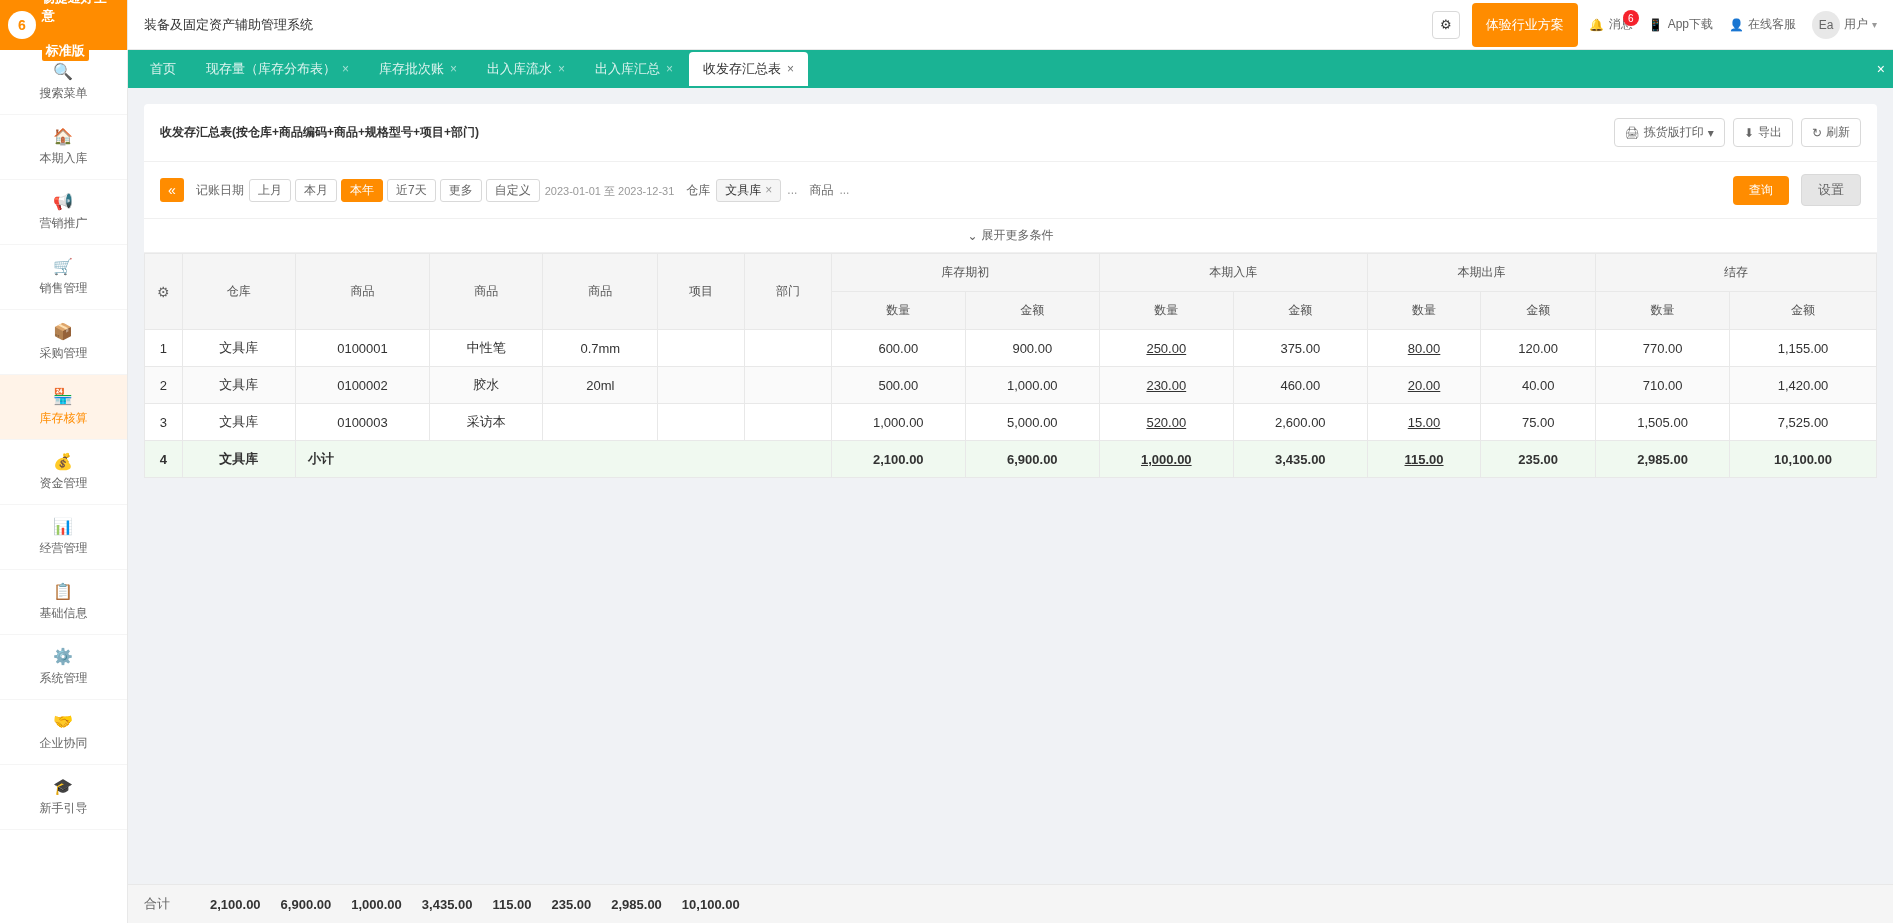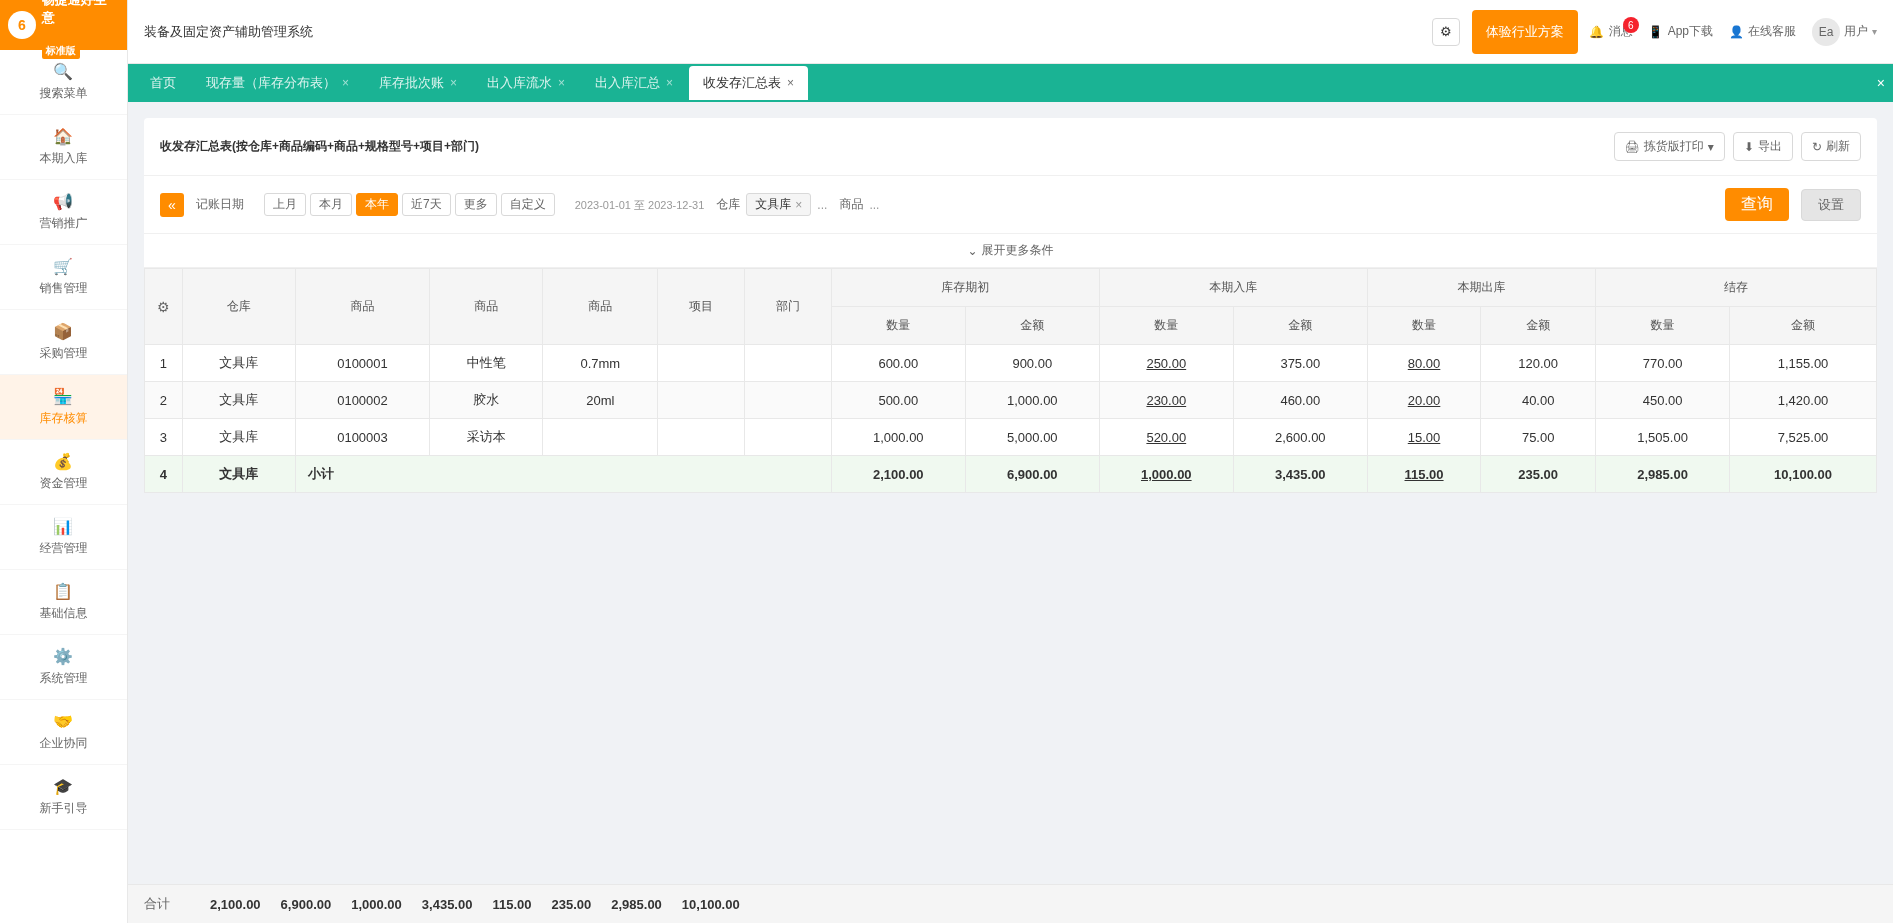--- a/index.html
+++ b/index.html
@@ -2,31 +2,31 @@
 <html><head>
   <meta charset="utf-8">
   <style>
     * { box-sizing: border-box; margin: 0; padding: 0; }
     body { font-family: 'Microsoft YaHei', Arial, sans-serif; font-size: 13px; background: #f0f2f5; color: #333; display: flex; height: 923px; overflow: hidden; }
 
     
     .sidebar { width: 128px; background: #fff; display: flex; flex-direction: column; border-right: 1px solid #e8e8e8; flex-shrink: 0; }
     .sidebar-logo { background: #ff8c00; padding: 10px 8px; display: flex; align-items: center; gap: 6px; color: white; font-weight: bold; font-size: 13px; height: 50px; }
     .sidebar-logo-icon { width: 28px; height: 28px; background: white; border-radius: 50%; display: flex; align-items: center; justify-content: center; color: #ff8c00; font-size: 14px; font-weight: bold; }
-    .sidebar-tag { background: #ff8c00; color: white; font-size: 10px; padding: 1px 4px; border-radius: 2px; margin-top: 16px; display: inline-block; }
+    .sidebar-tag { background: #ff8c00; color: white; font-size: 13px; padding: 1px 4px; border-radius: 2px; margin-top: 16px; display: inline-block; }
     .sidebar-menu { flex: 1; overflow-y: auto; }
     .sidebar-item { display: flex; flex-direction: column; align-items: center; padding: 12px 8px; cursor: pointer; color: #666; font-size: 12px; border-bottom: 1px solid #f5f5f5; gap: 4px; }
     .sidebar-item.active { background: #fff3e8; color: #ff8c00; }
     .sidebar-item-icon { font-size: 16px; }
 
     
     .main { flex: 1; display: flex; flex-direction: column; overflow: hidden; }
 
     
-    .top-header { background: #fff; height: 64px; display: flex; align-items: center; padding: 0 16px; border-bottom: 1px solid #e8e8e8; gap: 12px; }
+    .top-header { background: #fff; height: 50px; display: flex; align-items: center; padding: 0 16px; border-bottom: 1px solid #e8e8e8; gap: 12px; }
     .system-title { font-size: 13px; color: #333; flex: 1; }
     .header-actions { display: flex; align-items: center; gap: 16px; }
     .trial-btn { background: #ff8c00; color: white; border: none; padding: 13px 14px; border-radius: 4px; cursor: pointer; font-size: 13px; }
     .header-icon-item { display: flex; align-items: center; gap: 4px; color: #666; font-size: 12px; cursor: pointer; position: relative; }
     .badge { background: #f5222d; color: white; border-radius: 50%; width: 16px; height: 16px; font-size: 10px; display: flex; align-items: center; justify-content: center; position: absolute; top: -6px; right: -6px; }
     .settings-icon { width: 28px; height: 28px; border: 1px solid #d9d9d9; border-radius: 4px; display: flex; align-items: center; justify-content: center; cursor: pointer; }
     .user-avatar { width: 28px; height: 28px; border-radius: 50%; background: #e8e8e8; display: flex; align-items: center; justify-content: center; font-size: 12px; color: #666; }
     .dropdown-arrow { font-size: 10px; color: #999; }
 
     
@@ -41,32 +41,32 @@
 
     
     .page-header { display: flex; align-items: center; justify-content: space-between; padding: 14px 16px; border-bottom: 1px solid #f0f0f0; }
     .page-title { font-size: 12px; font-weight: bold; color: #333; }
     .page-header-actions { display: flex; align-items: center; gap: 8px; }
     .action-btn { display: flex; align-items: center; gap: 4px; padding: 5px 10px; border: 1px solid #d9d9d9; border-radius: 4px; cursor: pointer; font-size: 12px; color: #666; background: #fff; }
 
     
     .filter-bar { padding: 12px 16px; display: flex; align-items: center; gap: 12px; border-bottom: 1px solid #f0f0f0; flex-wrap: wrap; }
     .filter-toggle { width: 24px; height: 24px; background: #ff8c00; color: white; border: none; border-radius: 3px; cursor: pointer; display: flex; align-items: center; justify-content: center; font-size: 14px; }
-    .filter-section { display: flex; align-items: center; gap: 20px; flex-wrap: wrap; }
+    .filter-section { display: flex; align-items: center; gap: 5px; flex-wrap: wrap; }
     .filter-label { color: #666; font-size: 12px; }
     .date-shortcuts { display: flex; gap: 4px; align-items: center; }
     .date-btn { padding: 2px 8px; border: 1px solid #d9d9d9; border-radius: 3px; cursor: pointer; font-size: 12px; color: #666; background: #fff; }
     .date-btn.active { background: #ff8c00; color: white; border-color: #ff8c00; }
     .date-range { font-size: 11px; color: #999; margin-top: 2px; }
     .warehouse-filter { display: flex; align-items: center; gap: 6px; }
     .filter-tag { display: flex; align-items: center; gap: 4px; background: #f5f5f5; border: 1px solid #d9d9d9; border-radius: 3px; padding: 2px 8px; font-size: 12px; }
     .filter-tag-close { cursor: pointer; color: #999; }
     .filter-more { color: #999; cursor: pointer; font-size: 12px; }
     .goods-filter { display: flex; align-items: center; gap: 6px; }
-    .query-btn { background: #ff8c00; color: white; border: none; padding: 6px 16px; border-radius: 4px; cursor: pointer; font-size: 16px; }
+    .query-btn { background: #ff8c00; color: white; border: none; padding: 6px 16px; border-radius: 4px; cursor: pointer; font-size: 12px; }
     .set-btn { border: 1px solid #d9d9d9; background: #e5e5e5; padding: 6px 16px; border-radius: 4px; cursor: pointer; font-size: 13px; color: #666; }
 
     
     .expand-more { padding: 8px 16px; border-bottom: 1px solid #f0f0f0; display: flex; justify-content: center; }
     .expand-btn { display: flex; align-items: center; gap: 4px; color: #666; font-size: 12px; cursor: pointer; }
 
     
     .table-container { overflow-x: auto; }
     table { width: 100%; border-collapse: collapse; font-size: 13px; }
     thead tr { background: #f5f5f5; }
@@ -324,21 +324,21 @@
               <td>胶水</td>
               <td>20ml</td>
               <td></td>
               <td></td>
               <td>500.00</td>
               <td>1,000.00</td>
               <td><span class="underline-link">230.00</span></td>
               <td>460.00</td>
               <td><span class="underline-link">20.00</span></td>
               <td>40.00</td>
-              <td>450.00</td>
+              <td>710.00</td>
               <td>1,420.00</td>
             </tr>
 
             <tr>
               <td>3</td>
               <td>文具库</td>
               <td>0100003</td>
               <td>采访本</td>
               <td></td>
               <td></td>

